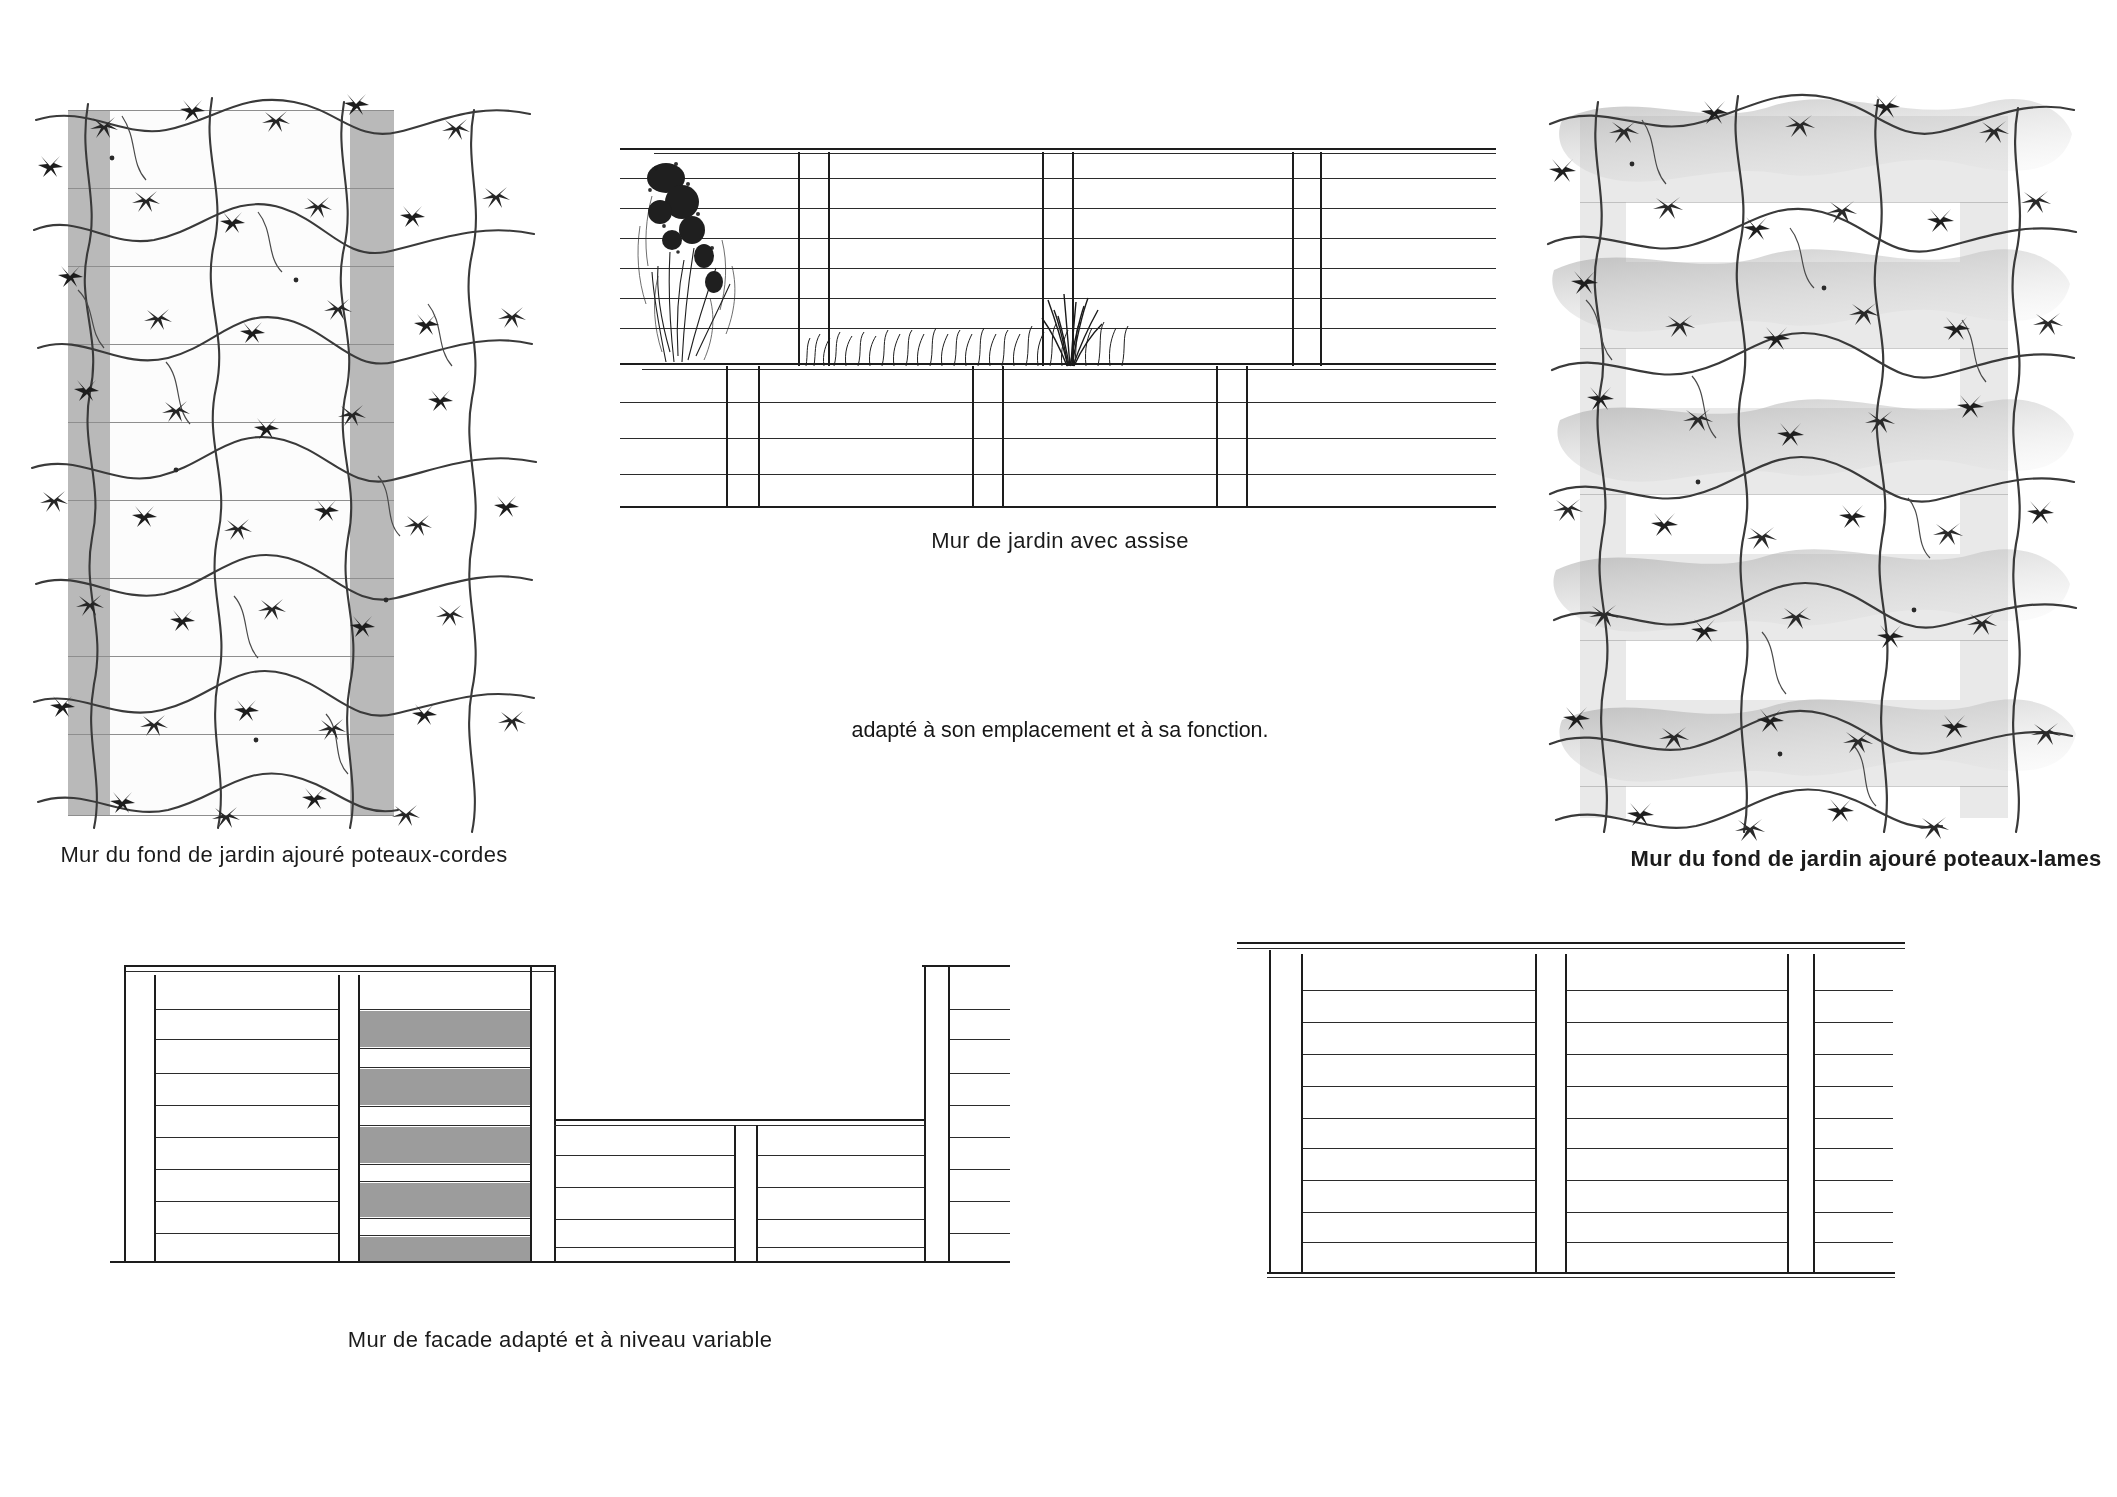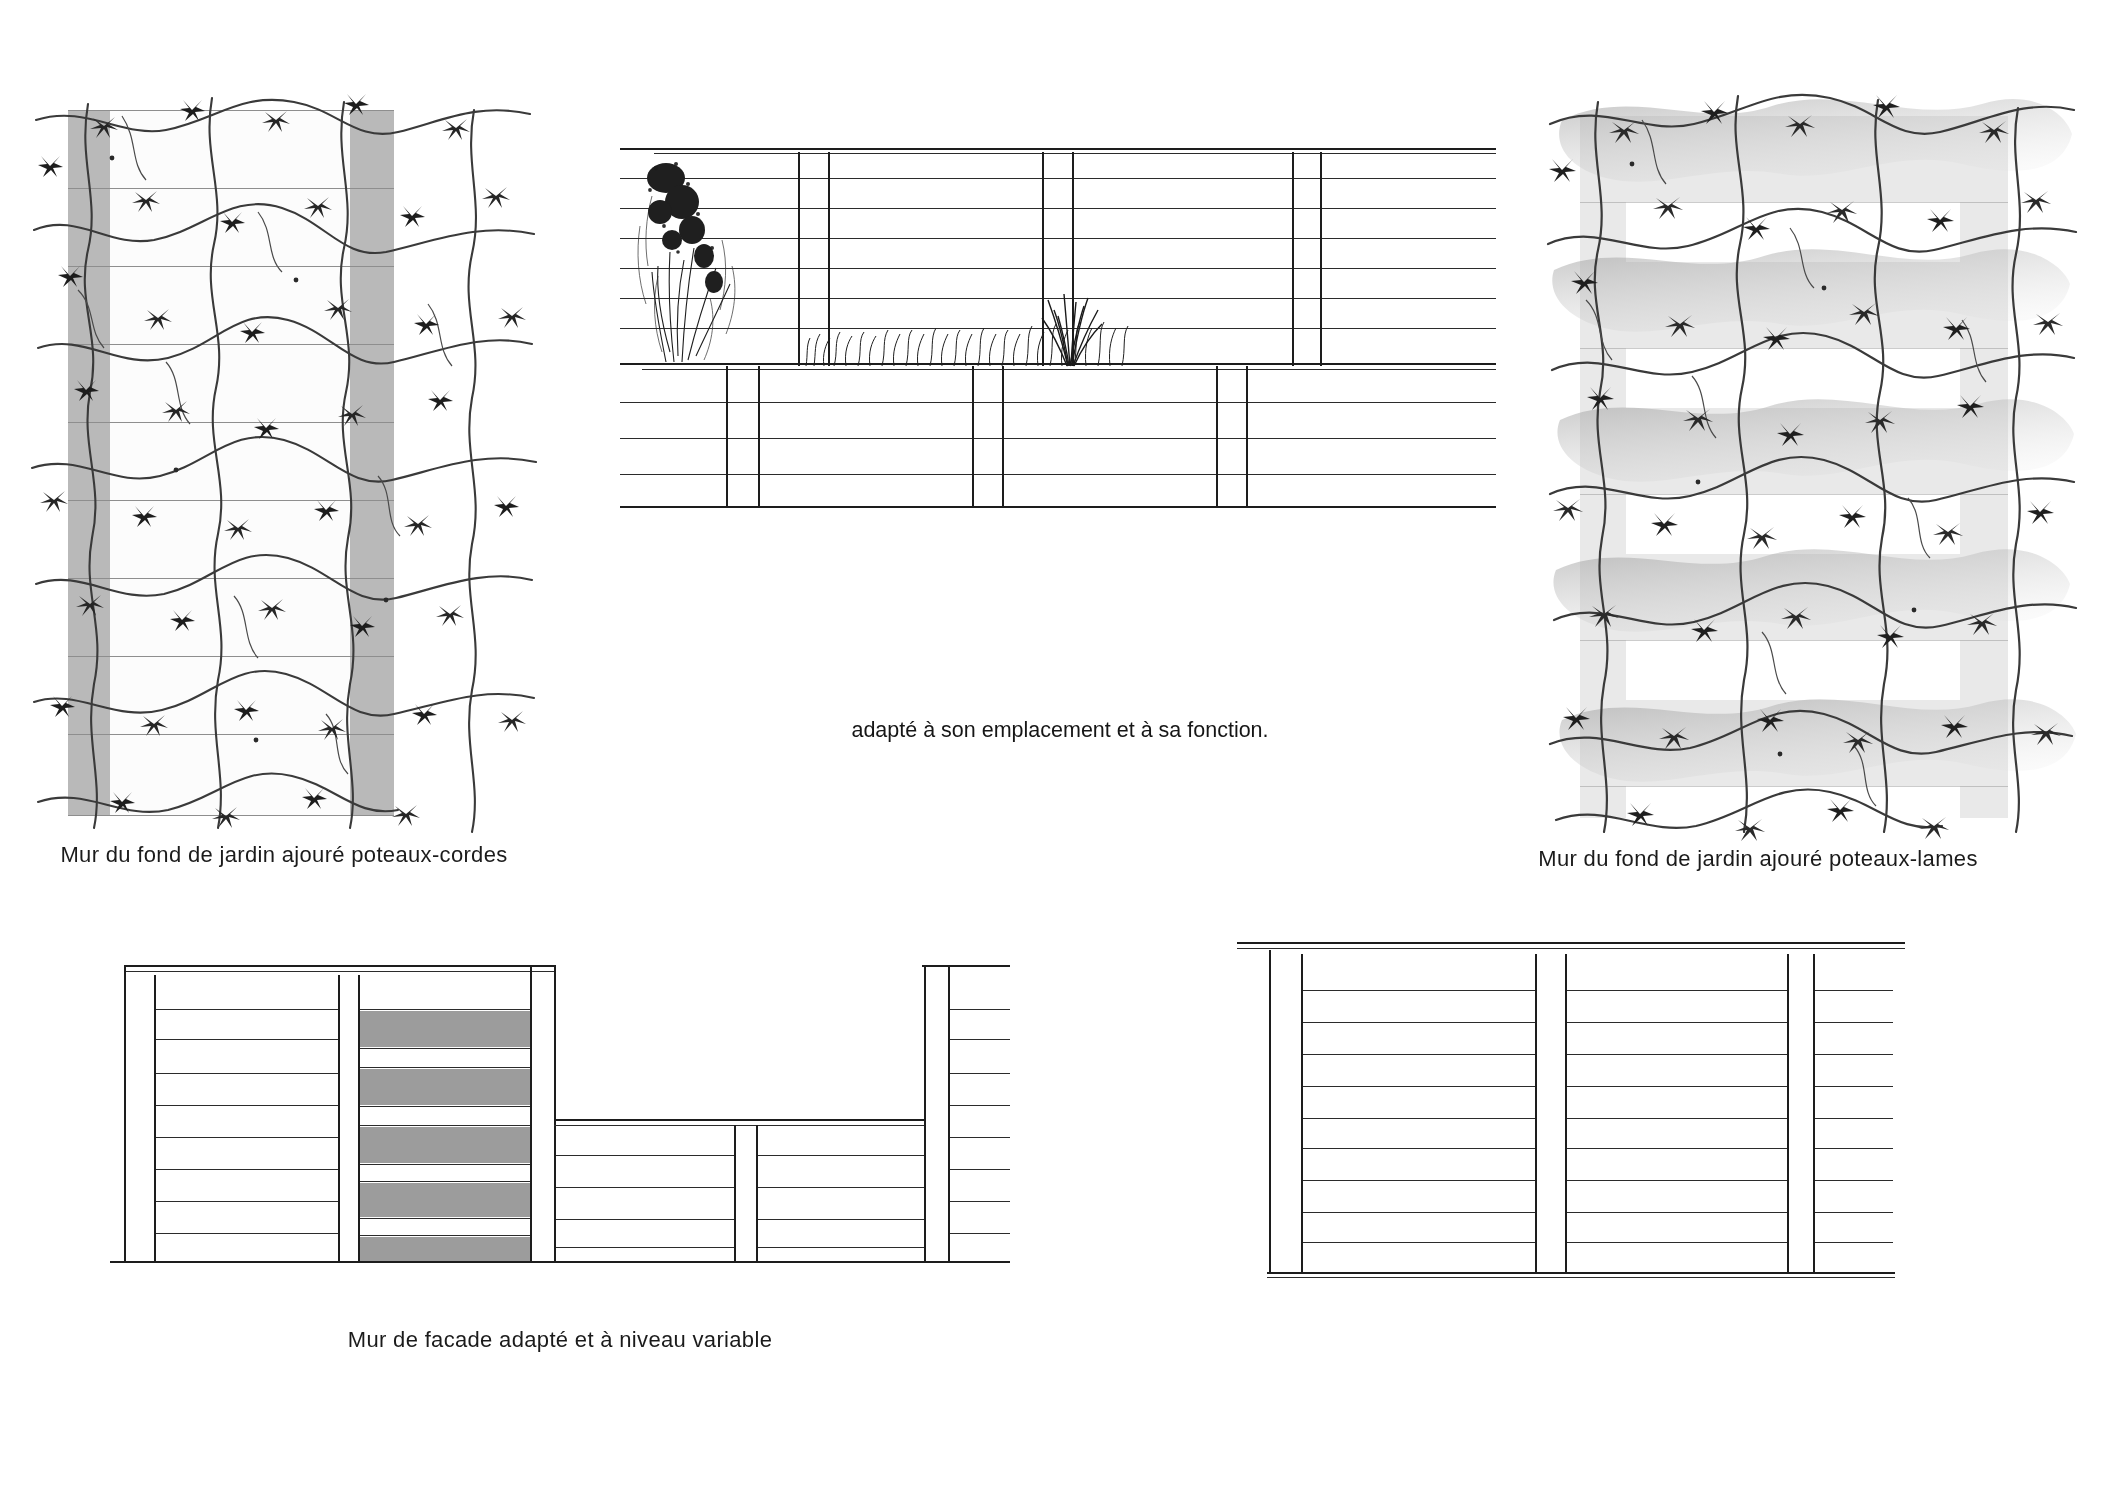--- a/index.html
+++ b/index.html
@@ -284,20 +284,21 @@
           <path d="M38,76 C34,54 30,36 24,20"></path>
             <path d="M41,76 C42,54 44,34 46,12"></path>
           <path d="M39,76 C36,56 32,40 28,26"></path>
             <path d="M43,76 C50,56 58,38 68,20"></path>
           <path d="M37,76 C30,58 22,42 12,28"></path>
             <path d="M44,76 C52,58 62,44 72,34"></path>
         </g>
       </svg>
     </div>
   </div>
+  <div class="caption" style="left:620px;top:528px;width:880px;">Mur de jardin avec assise</div>
 
   <div class="blurb" style="left:760px;top:688px;width:600px;">
     <div class="gap"></div>
     <p>adapté à son emplacement et à sa fonction.</p>
   </div>
 
   <div class="panel" style="left:1560px;top:98px;width:500px;height:730px;">
     <div class="drawing">
 
       <div class="post-light" style="left:20px;top:18px;width:46px;height:702px;"></div>
@@ -413,21 +414,21 @@
             <circle cx="90" cy="84" r="2.4"></circle>
               <circle cx="282" cy="208" r="2.4"></circle>
             <circle cx="156" cy="402" r="2.4"></circle>
               <circle cx="372" cy="530" r="2.4"></circle>
             <circle cx="238" cy="674" r="2.4"></circle>
           </g>
         </svg>
       </div>
     </div>
   </div>
-  <div class="caption" style="left:1508px;top:846px;width:500px;">Mur du fond de jardin ajouré poteaux-lames</div>
+  <div class="caption" style="left:1616px;top:846px;width:500px;font-weight:bold;">Mur du fond de jardin ajouré poteaux-lames</div>
 
   <div class="panel" style="left:110px;top:935px;width:900px;height:340px;">
     <div class="drawing">
 
       <div class="hline thick" style="left:0px;top:326px;width:900px;"></div>
 
       <div class="hline thick" style="left:14px;top:30px;width:430px;"></div>
       <div class="hline" style="left:14px;top:36px;width:430px;"></div>
 
       <div class="vline thick" style="left:14px;top:30px;width:2px;height:296px;"></div>

